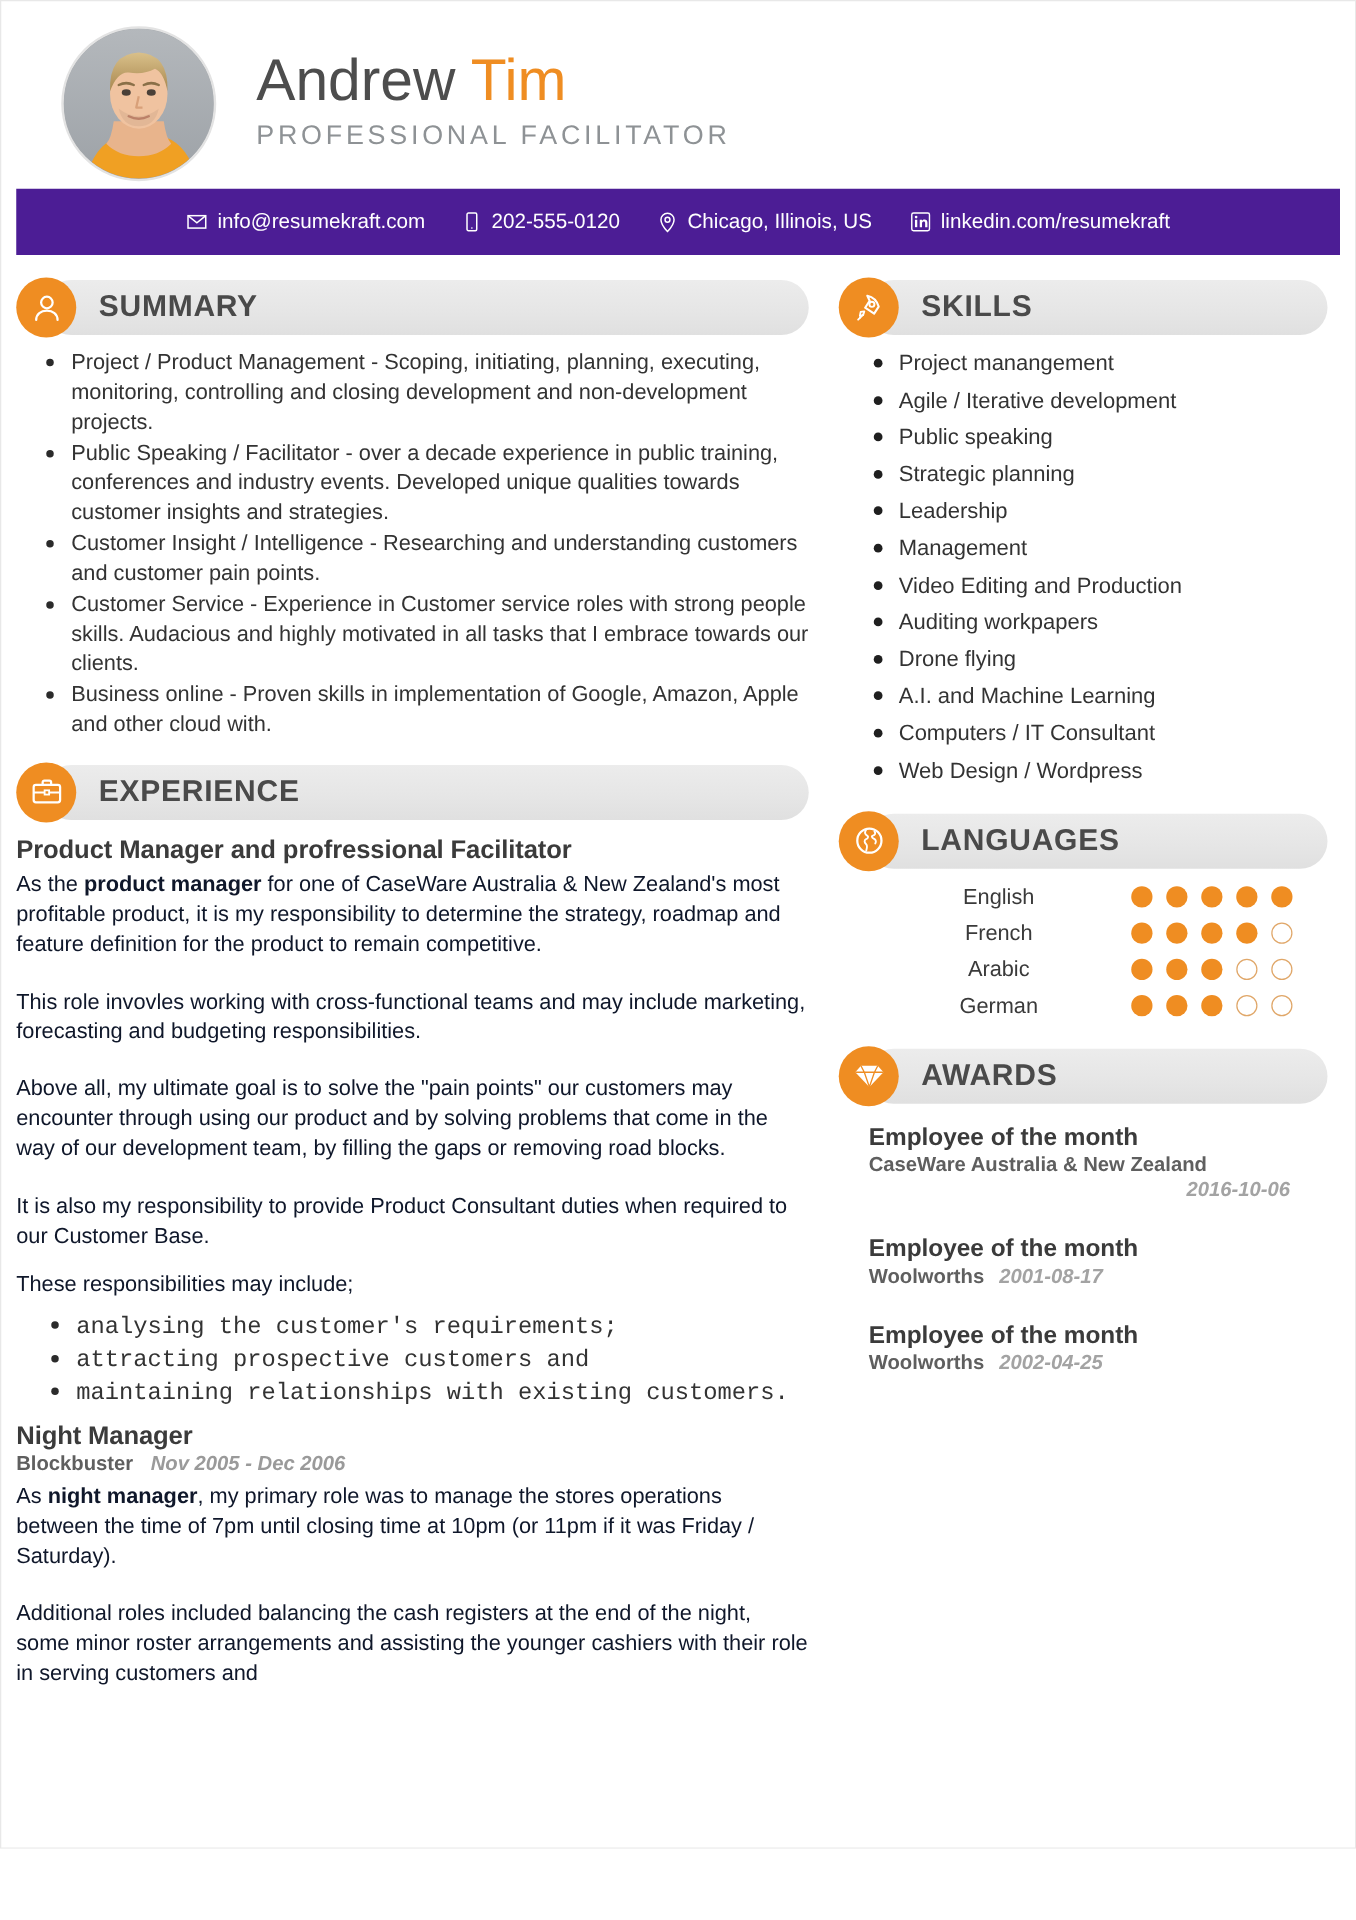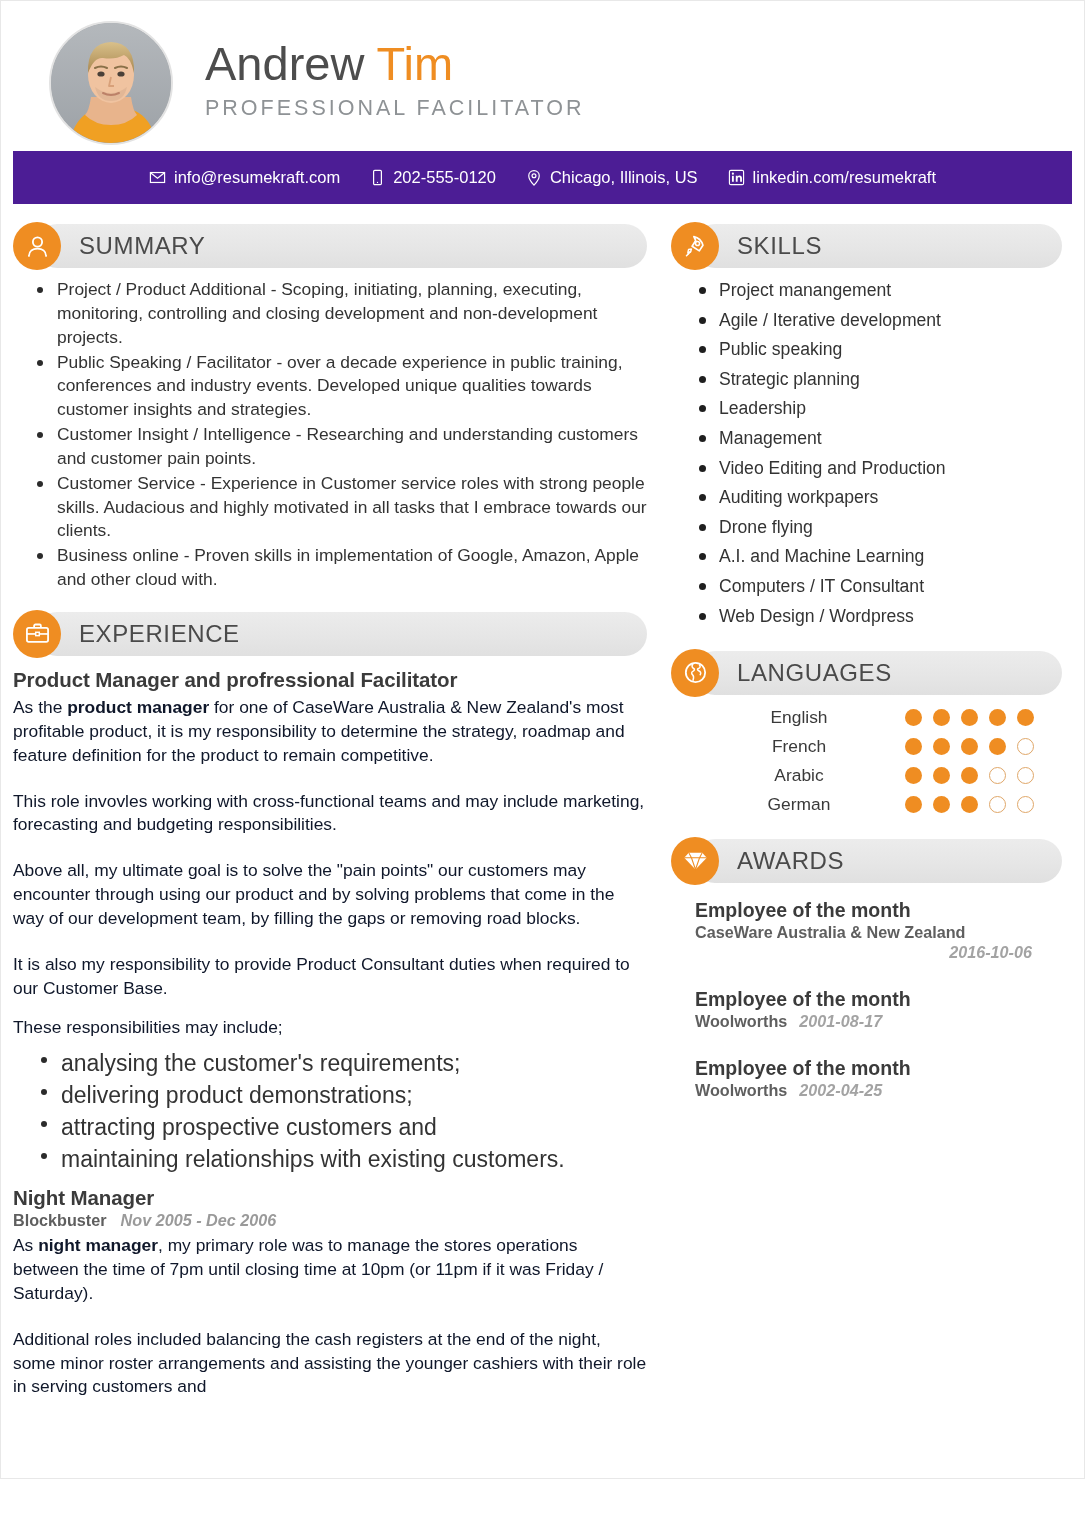--- a/index.html
+++ b/index.html
@@ -122,21 +122,21 @@
     z-index: 2;
   }
   .sec-badge svg { display: block; }
   .sec-title {
     position: relative;
     z-index: 2;
     margin-left: 18px;
     font-size: 24px;
     letter-spacing: 0.6px;
     color: #4a4a4a;
-    font-weight: 400;
+    font-weight: 700;
   }
 
   
   ul.bullets {
     margin: 8px 0 0 0;
     padding: 0 0 0 22px;
     list-style: none;
   }
   ul.bullets li {
     position: relative;
@@ -189,23 +189,24 @@
   .job-para.spaced { margin-top: 22px; }
   .job-para b { font-weight: 700; }
   ul.job-bullets {
     margin: 8px 0 0 0;
     padding: 0 0 0 26px;
     list-style: none;
   }
   ul.job-bullets li {
     position: relative;
     padding-left: 22px;
-    font-size: 23px;
+    font-size: 19px;
     line-height: 1.39;
     color: #333333;
+    font-family: Liberation Mono, monospace;
   }
   ul.job-bullets li::before {
     content: "";
     position: absolute;
     left: 2px;
     top: 9px;
     width: 6px;
     height: 6px;
     border-radius: 50%;
     background: #2b2b2b;
@@ -368,21 +369,21 @@
         <div class="sec-pill"></div>
         <div class="sec-badge">
           <svg width="27" height="27" viewBox="0 0 24 24">
             <circle cx="12" cy="8" r="4.1" fill="none" stroke="#ffffff" stroke-width="1.6"></circle>
             <path d="M4.4 20.4 c0 -4.3 3.4 -6.6 7.6 -6.6 s7.6 2.3 7.6 6.6" fill="none" stroke="#ffffff" stroke-width="1.6" stroke-linecap="round"></path>
           </svg>
         </div>
         <div class="sec-title">SUMMARY</div>
       </div>
       <ul class="bullets summary-list">
-        <li>Project / Product Additional - Scoping, initiating, planning, executing, monitoring, controlling and closing development and non-development projects.</li>
+        <li>Project / Product Management - Scoping, initiating, planning, executing, monitoring, controlling and closing development and non-development projects.</li>
         <li>Public Speaking / Facilitator - over a decade experience in public training, conferences and industry events. Developed unique qualities towards customer insights and strategies.</li>
         <li>Customer Insight / Intelligence - Researching and understanding customers and customer pain points.</li>
         <li>Customer Service - Experience in Customer service roles with strong people skills. Audacious and highly motivated in all tasks that I embrace towards our clients.</li>
         <li>Business online - Proven skills in implementation of Google, Amazon, Apple and other cloud with.</li>
       </ul>
 
       <div class="sec-head" style="margin-top:18px">
         <div class="sec-pill"></div>
         <div class="sec-badge">
           <svg width="27" height="27" viewBox="0 0 24 24">
@@ -397,21 +398,20 @@
 
       <div class="exp-block">
         <div class="job-title">Product Manager and profressional Facilitator</div>
         <p class="job-para">As the <b>product manager</b> for one of CaseWare Australia &amp; New Zealand's most profitable product, it is my responsibility to determine the strategy, roadmap and feature definition for the product to remain competitive.</p>
         <p class="job-para spaced">This role invovles working with cross-functional teams and may include marketing, forecasting and budgeting responsibilities.</p>
         <p class="job-para spaced">Above all, my ultimate goal is to solve the "pain points" our customers may encounter through using our product and by solving problems that come in the way of our development team, by filling the gaps or removing road blocks.</p>
         <p class="job-para spaced">It is also my responsibility to provide Product Consultant duties when required to our Customer Base.</p>
         <p class="job-para" style="margin-top:16px">These responsibilities may include;</p>
         <ul class="job-bullets">
           <li>analysing the customer's requirements;</li>
-          <li>delivering product demonstrations;</li>
           <li>attracting prospective customers and</li>
           <li>maintaining relationships with existing customers.</li>
         </ul>
       </div>
 
       <div class="exp-block" style="margin-top:4px">
         <div class="job-title">Night Manager</div>
         <div class="job-meta">
           <span class="job-company">Blockbuster</span><span class="job-dates">Nov 2005 - Dec 2006</span>
         </div>

